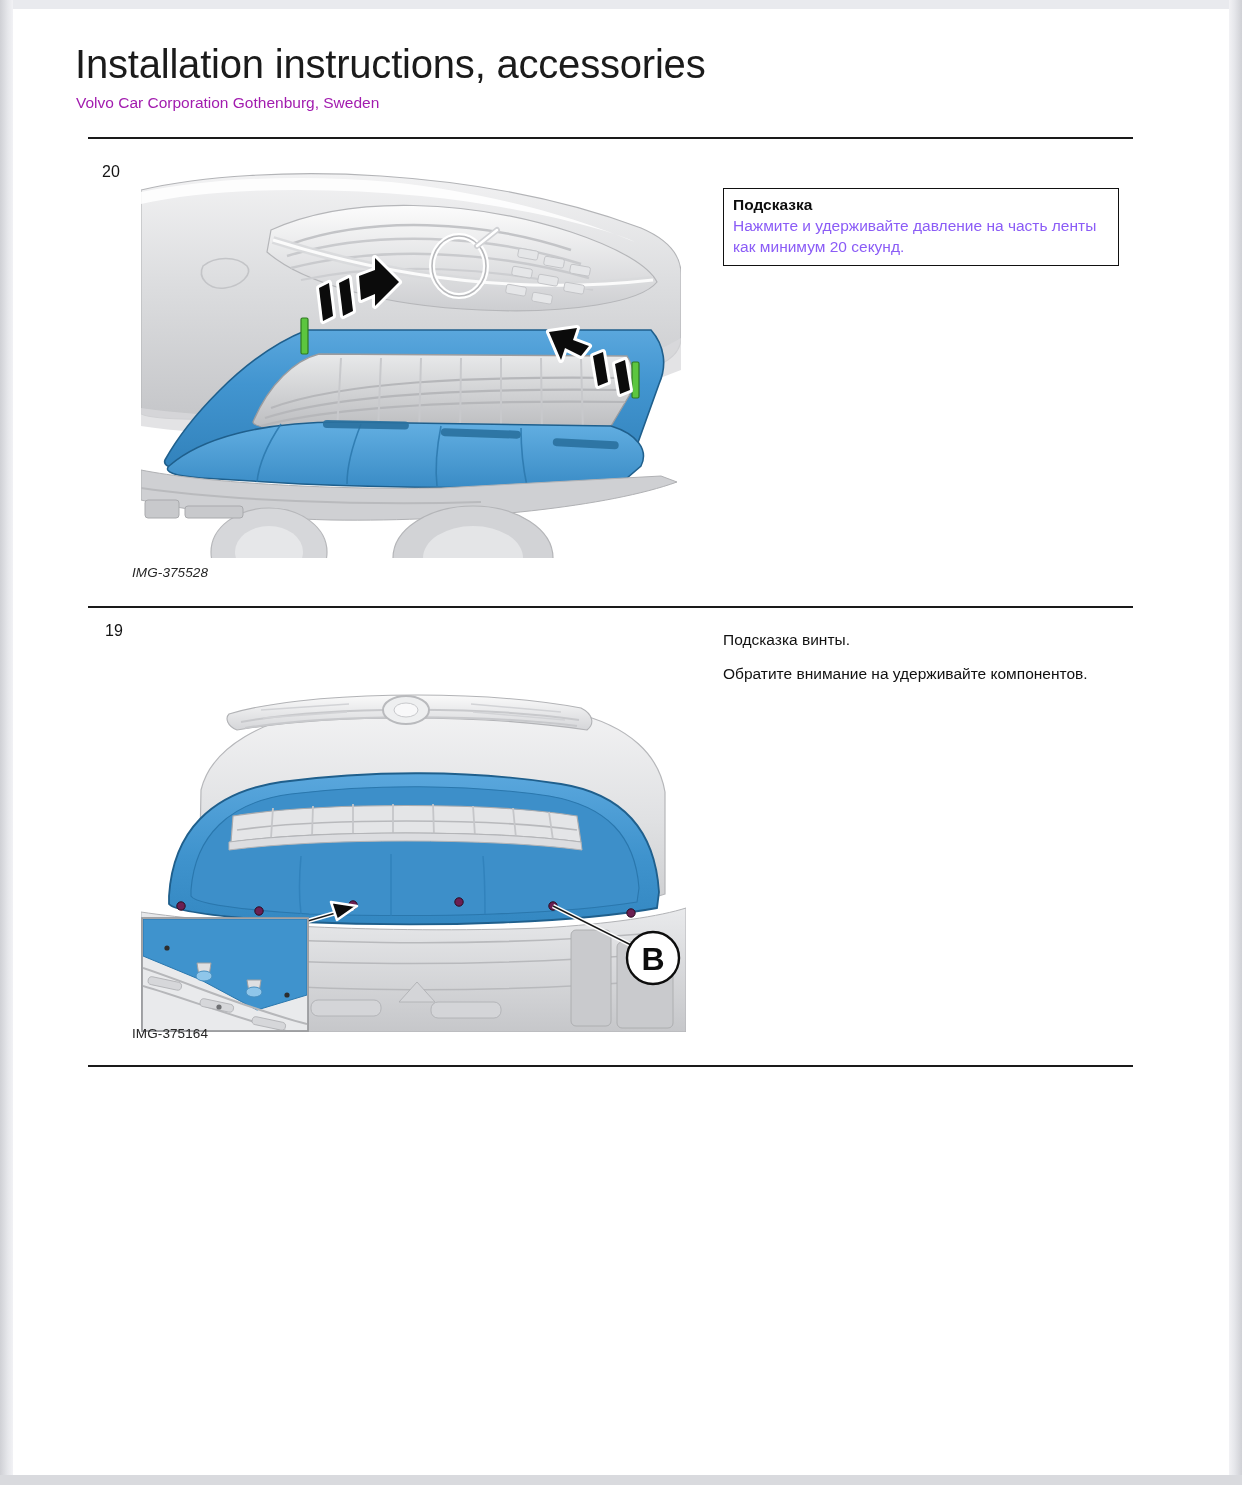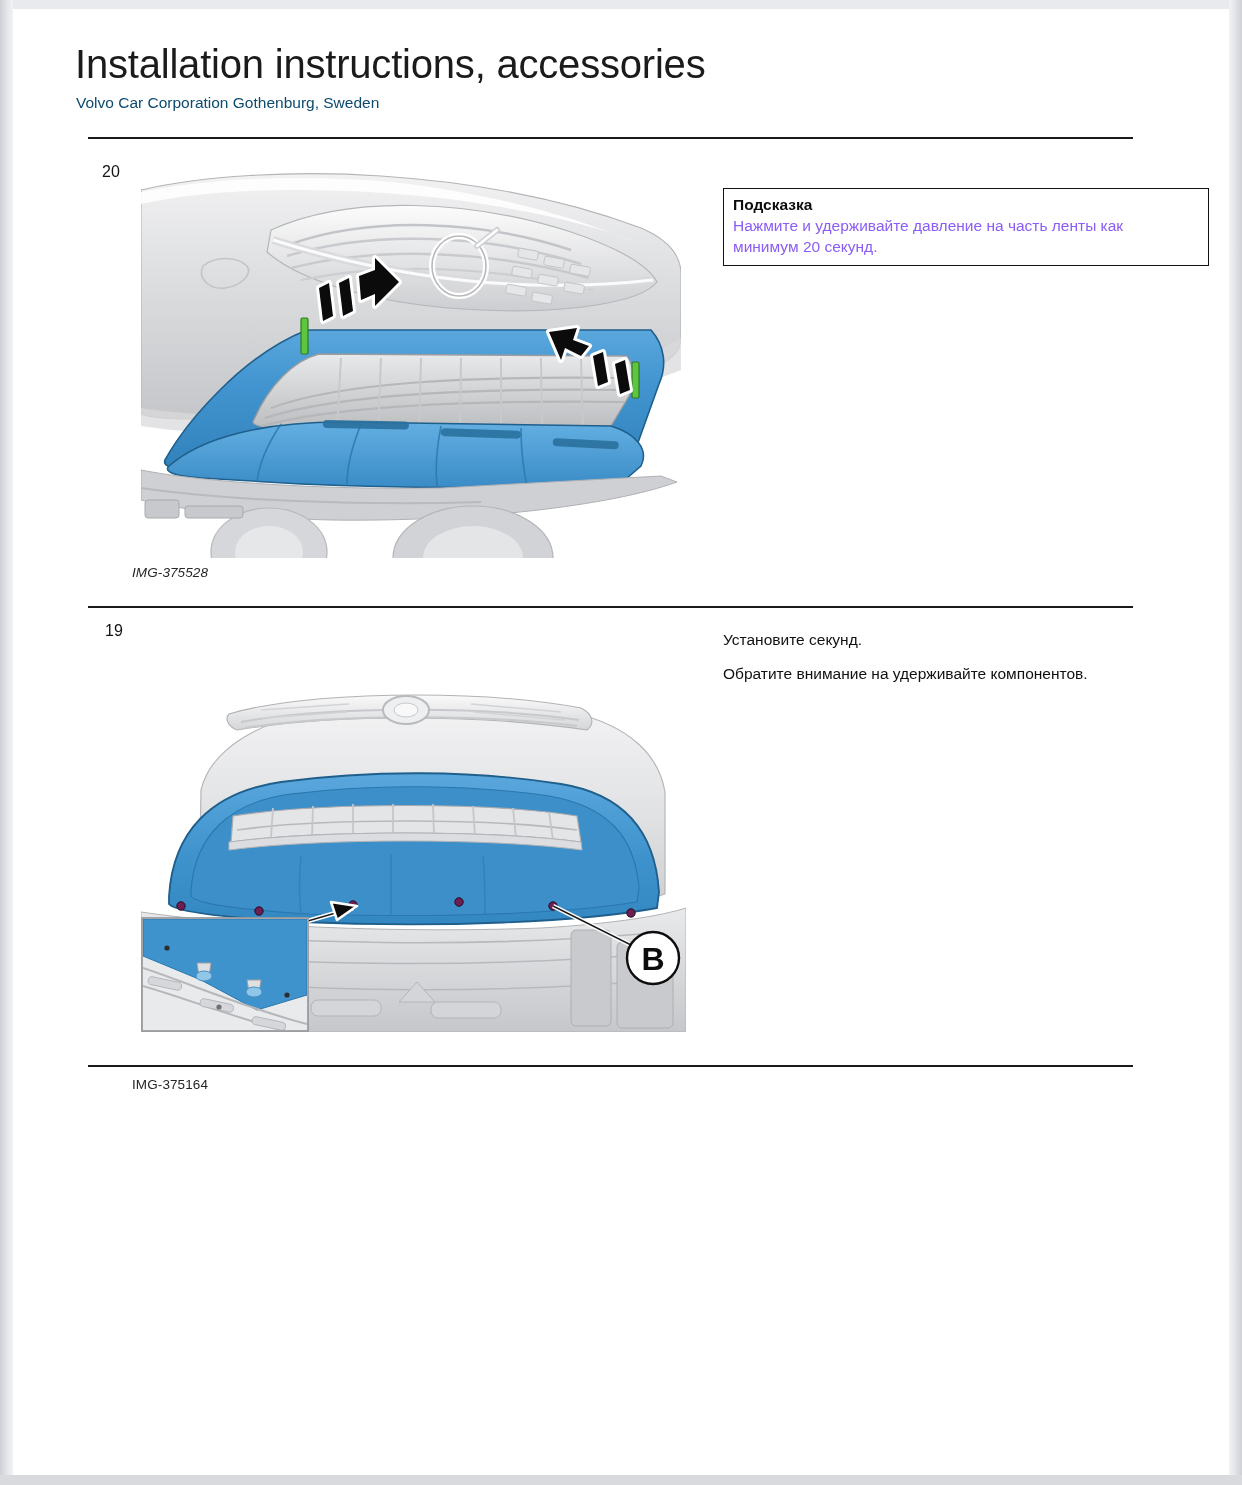--- a/index.html
+++ b/index.html
@@ -61,21 +61,21 @@
     font-weight: 400;
     color: #1b1b1b;
     letter-spacing: -0.2px;
     white-space: nowrap;
   }
   .doc-sub {
     position: absolute;
     left: 63px;
     top: 85px;
     font-size: 15.5px;
-    color: #0c4a6e;
+    color: #a21caf;
     white-space: nowrap;
   }
 
   
   .rule {
     position: absolute;
     left: 75px;
     width: 1045px;
     height: 0;
     border-top: 2px solid #1a1a1a;
@@ -94,28 +94,28 @@
   .step-num.s19 { left: 92px; top: 613px; }
 
   .caption {
     position: absolute;
     font-size: 13.5px;
     color: #262626;
     letter-spacing: 0.1px;
     white-space: nowrap;
   }
   .caption.c1 { left: 119px; top: 556px; font-style: italic; }
-  .caption.c2 { left: 119px; top: 1068px; }
+  .caption.c2 { left: 119px; top: 1017px; }
 
   
   .tipbox {
     position: absolute;
     left: 710px;
     top: 179px;
-    width: 486px;
+    width: 396px;
     box-sizing: border-box;
     border: 1.6px solid #111;
     background: #fff;
     padding: 6px 9px 8px 9px;
   }
   .tip-title {
     font-size: 15.5px;
     font-weight: bold;
     color: #0d0d0d;
     line-height: 20px;
@@ -333,21 +333,21 @@
 
     <div class="caption c1">IMG-375528</div>
 
     <div class="tipbox">
       <div class="tip-title">Подсказка</div>
       <div class="tip-body">Нажмите и удерживайте давление на часть ленты как минимум 20 секунд.</div>
     </div>
 
     <div class="step-num s19">19</div>
 
-    <div class="step-text t1">Установите секунд.</div>
+    <div class="step-text t1">Подсказка винты.</div>
     <div class="step-text t2">Обратите внимание на удерживайте компонентов.</div>
 
     <div class="illus fig2">
       <svg viewBox="0 0 545 352" xmlns="http://www.w3.org/2000/svg">
         <defs>
           <linearGradient id="bodyG2" x1="0" y1="0" x2="0" y2="1">
             <stop offset="0%" stop-color="#f4f4f5"></stop>
             <stop offset="55%" stop-color="#e0e1e3"></stop>
             <stop offset="100%" stop-color="#cbccce"></stop>
           </linearGradient>

